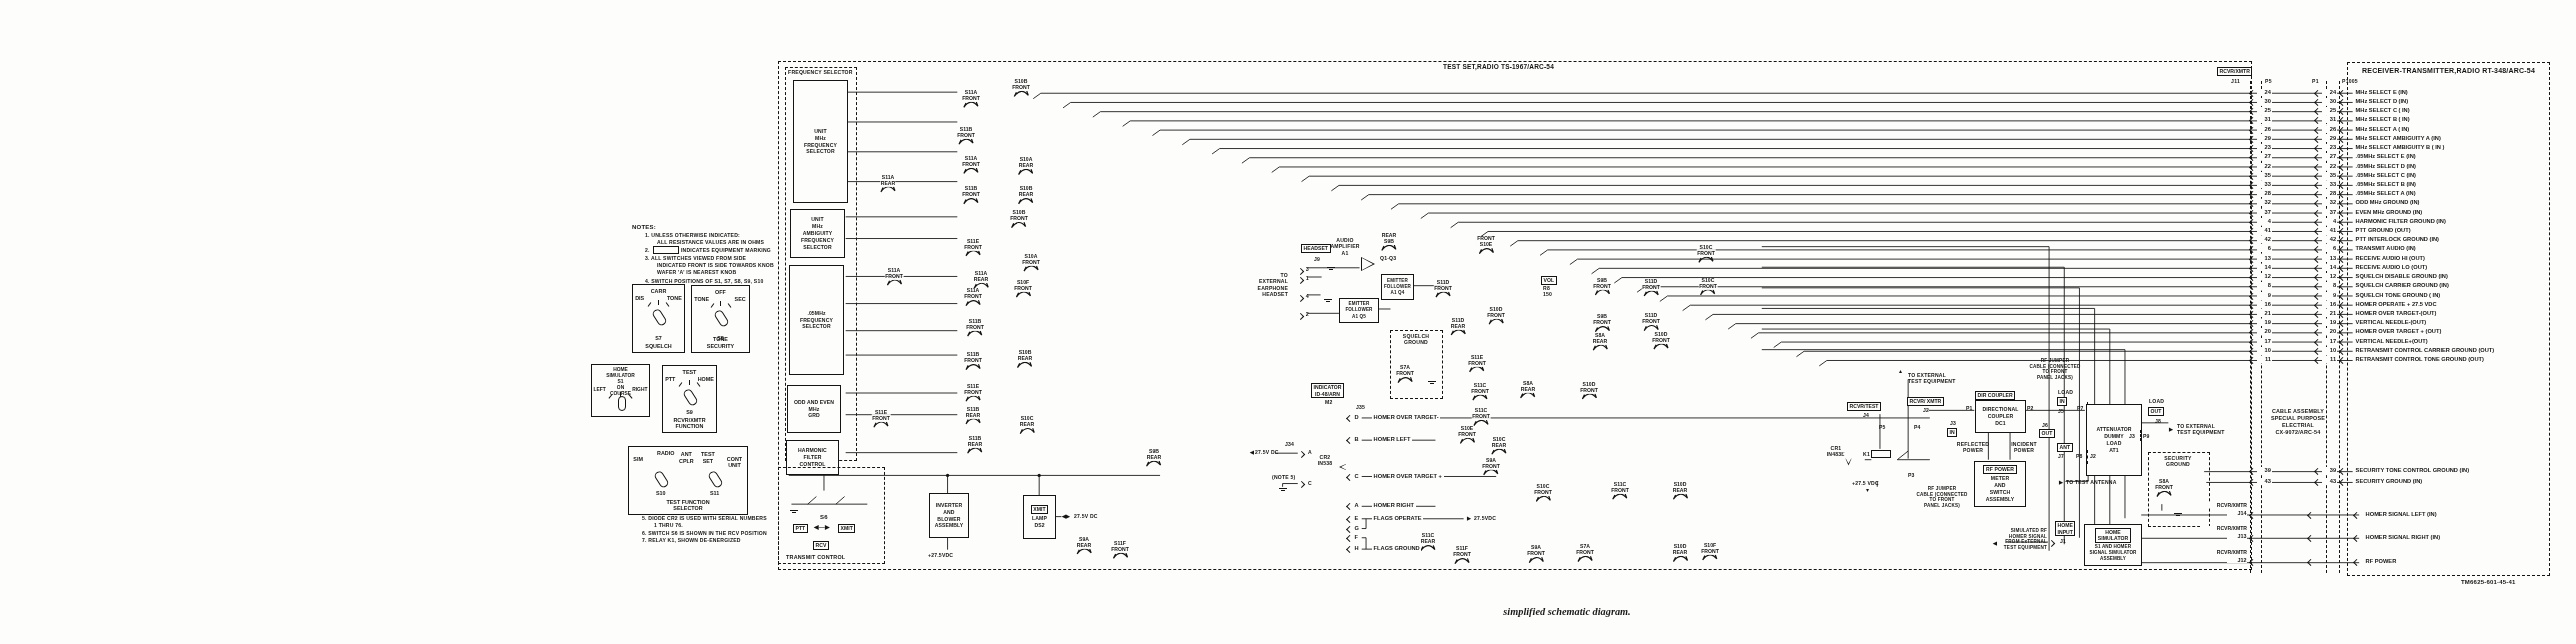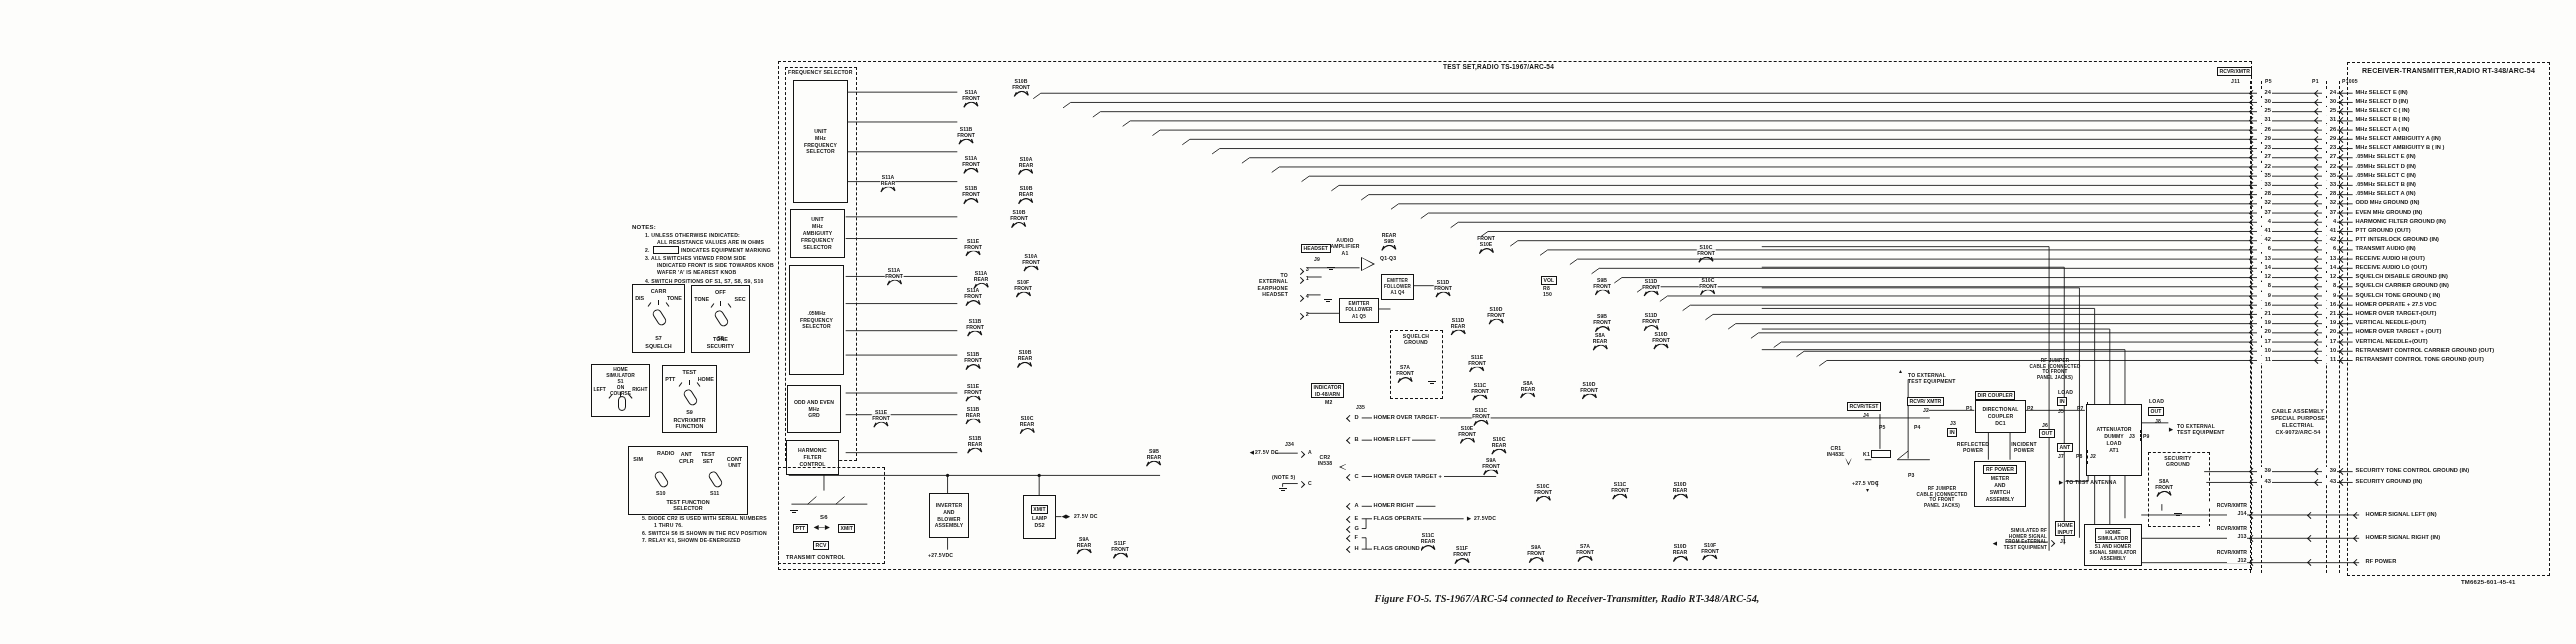--- a/index.html
+++ b/index.html
@@ -832,15 +832,15 @@
 REAR</div>
       <div class="wafer" style="left: 1120px; top: 541px;">S11F
 FRONT</div>
       <div class="wafer" style="left: 1154px; top: 449px;">S9B
 REAR</div>
       <div class="wafer" style="left: 2164px; top: 479px;">S8A
 FRONT</div>
     </div>
 
   <div class="lb" style="left:2461px;top:579px;font-size:6px;font-weight:700">TM6625-601-45-41</div>
-  <div class="caption" style="left:1247px;top:592px;width:640px">Figure FO-5.   TS-1967/ARC-54 connected to Receiver-Transmitter, Radio RT-348/ARC-54,</div>
+  <div class="caption" style="left:1247px;top:605px;width:640px">simplified schematic diagram.</div>
 </div>
 
 
 </body></html>

